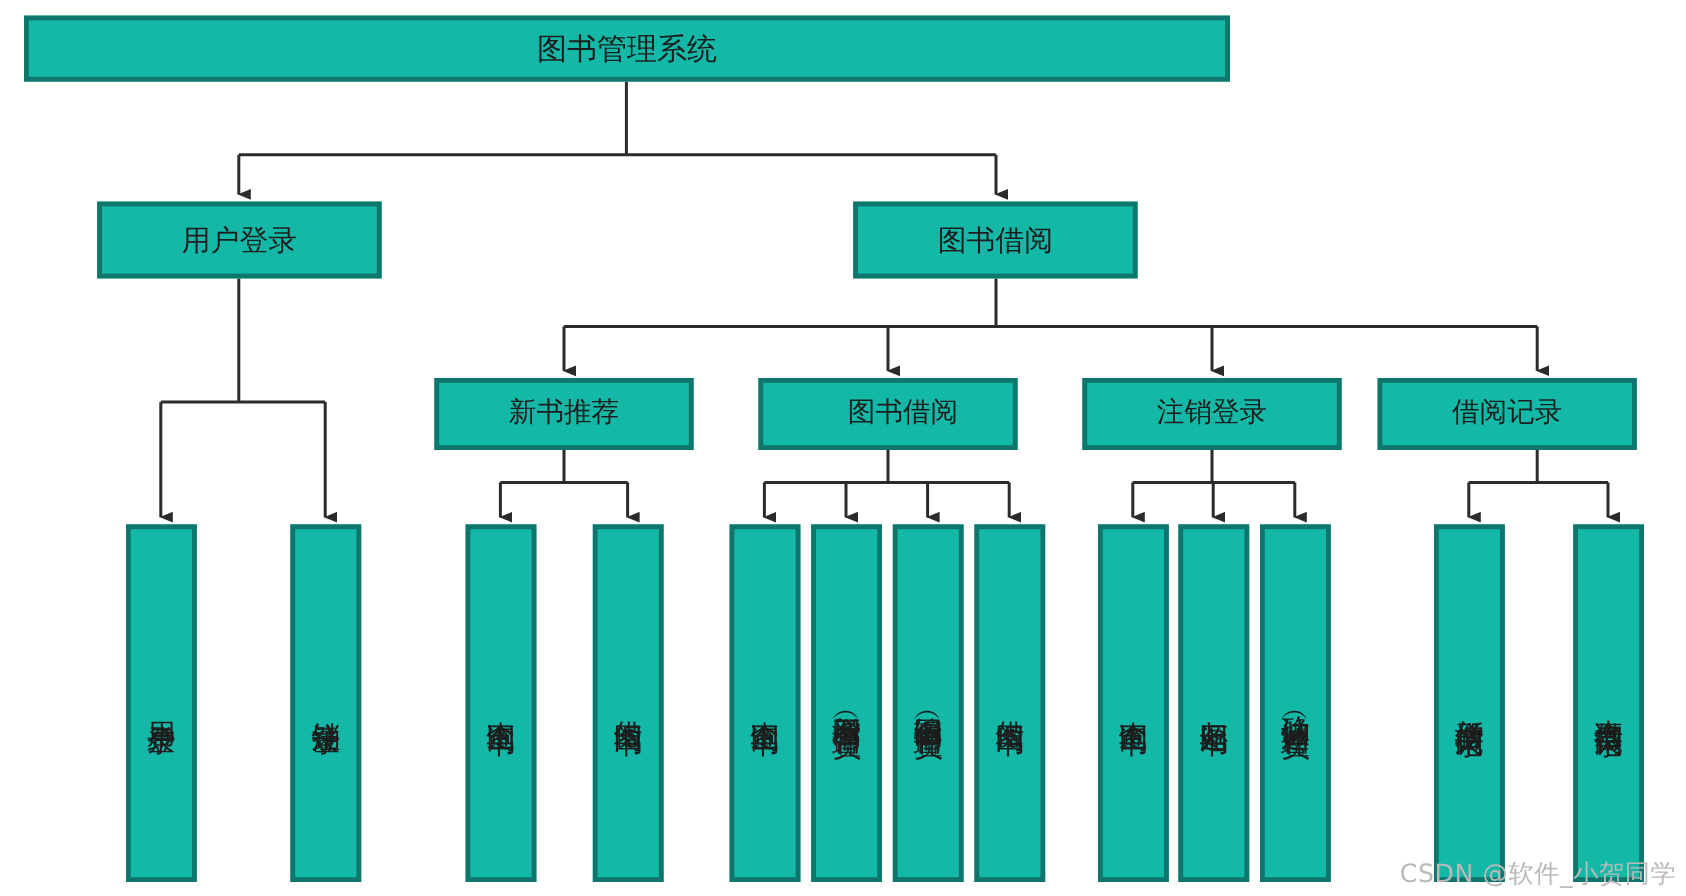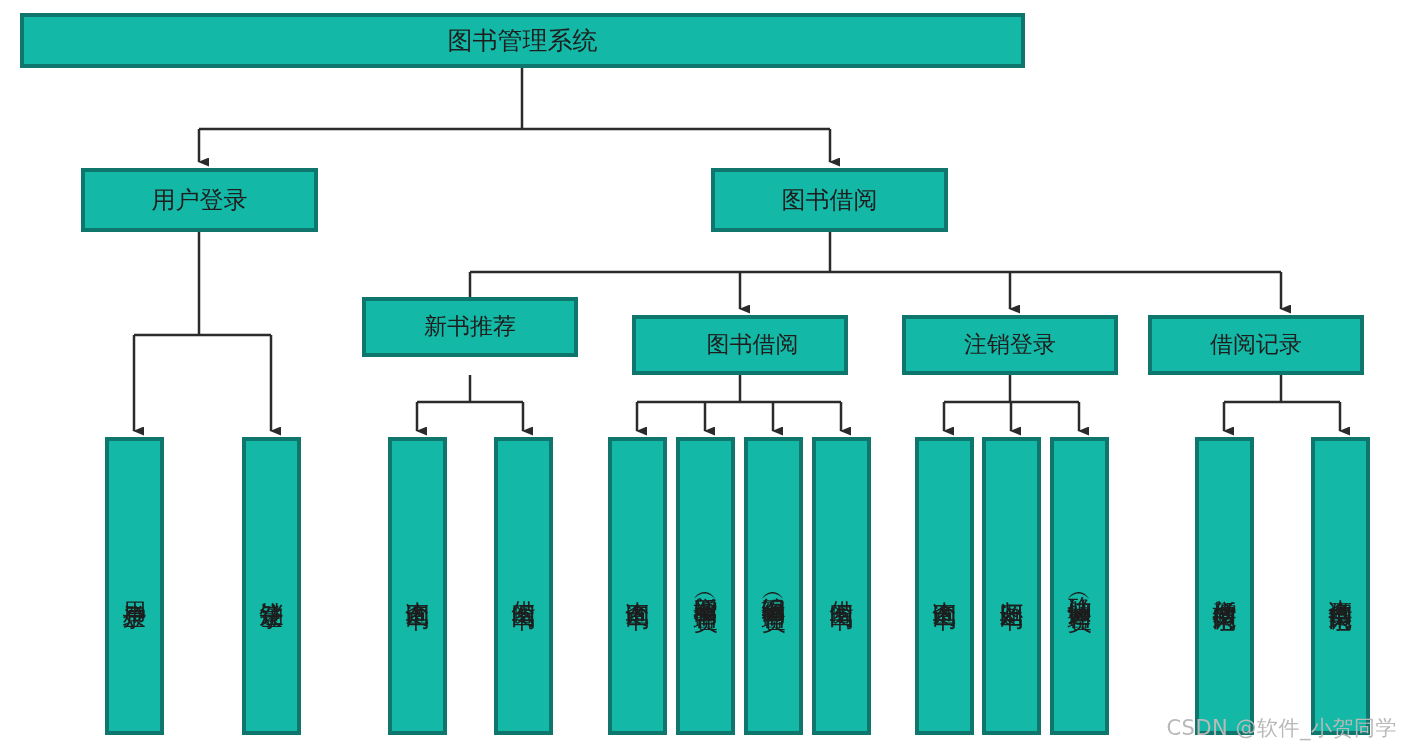--- a/index.html
+++ b/index.html
@@ -134,21 +134,21 @@
     <span class="node-label">图书管理系统</span>
   </div>
 
   <div class="node level2" style="left:81px; top:168px; width:237px; height:64px;">
     <span class="node-label">用户登录</span>
   </div>
   <div class="node level2" style="left:711px; top:168px; width:237px; height:64px;">
     <span class="node-label">图书借阅</span>
   </div>
 
-  <div class="node level3" style="left:362px; top:297px; width:216px; height:60px;">
+  <div class="node level3" style="left:362px; top:315px; width:216px; height:60px;">
     <span class="node-label">新书推荐</span>
   </div>
   <div class="node level3" style="left:632px; top:315px; width:216px; height:60px;padding-left:25px;">
     <span class="node-label">图书借阅</span>
   </div>
   <div class="node level3" style="left:902px; top:315px; width:216px; height:60px;">
     <span class="node-label">注销登录</span>
   </div>
   <div class="node level3" style="left:1148px; top:315px; width:216px; height:60px;">
     <span class="node-label">借阅记录</span>

